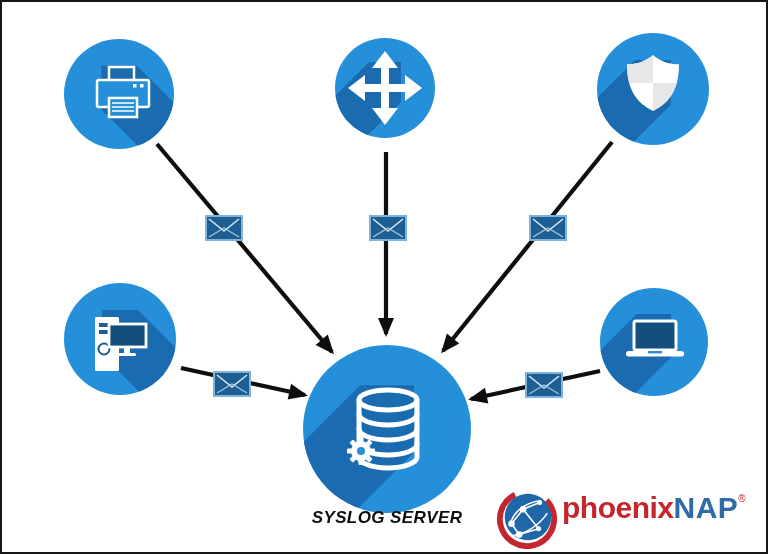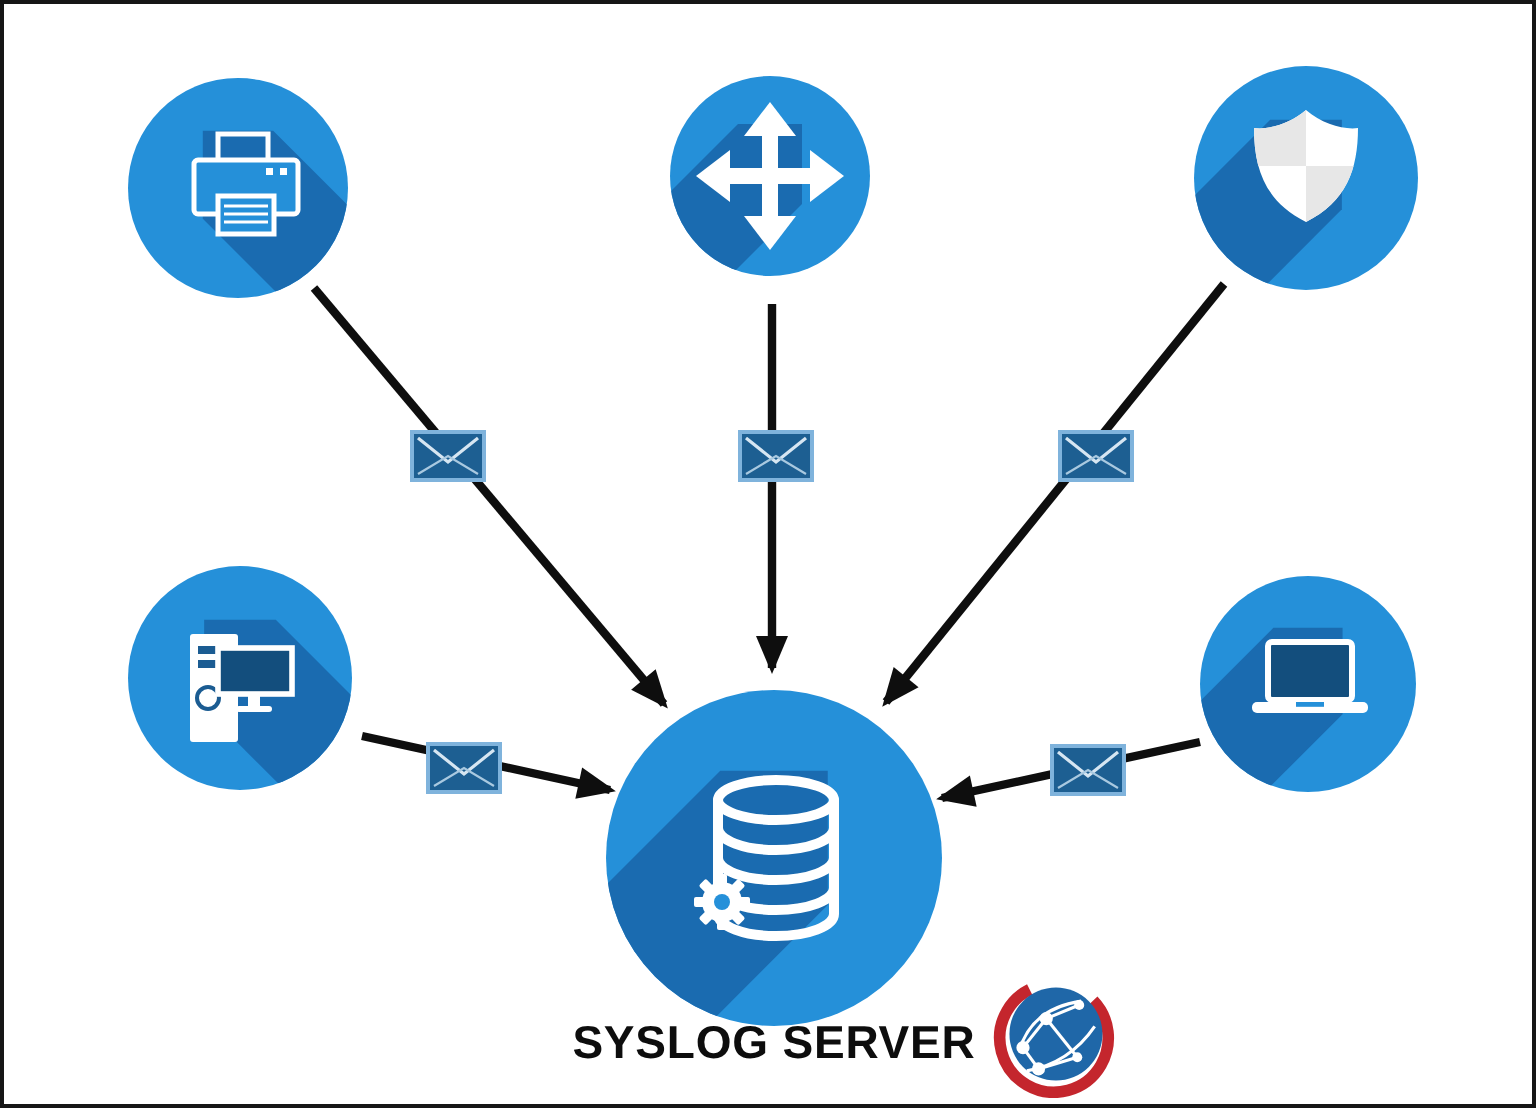--- a/index.html
+++ b/index.html
@@ -21,22 +21,22 @@
   #node-server{left:301px;top:343px;width:168px;height:168px;}
   #arrows{position:absolute;left:0;top:0;z-index:3;pointer-events:none;}
   .env{position:absolute;width:38px;height:26px;z-index:4;}
   #env-1{left:203px;top:213px;}
   #env-2{left:367px;top:213px;}
   #env-3{left:527px;top:213px;}
   #env-4{left:211px;top:369px;}
   #env-5{left:523px;top:370px;}
   #server-label{
     position:absolute;left:281px;top:506px;width:208px;z-index:5;
-    text-align:center;font-size:23px;font-weight:bold;color:#0d0d0d;
-    letter-spacing:.4px;white-space:nowrap;
+    text-align:center;font-size:17px;font-weight:bold;color:#0d0d0d;
+    letter-spacing:.4px;white-space:nowrap;font-style:italic;
   }
   #logo{position:absolute;left:494px;top:485px;z-index:5;display:flex;align-items:flex-start;}
   #logo .globe{width:62px;height:62px;margin-right:4px;}
   #logo .text{display:flex;flex-direction:column;margin-top:6px;}
   #logo .line1{display:flex;align-items:flex-start;line-height:1;}
   #logo .brand-red{color:#c4262d;font-size:30px;font-weight:bold;letter-spacing:-.5px;}
   #logo .brand-blue{color:#2f6ba8;font-size:30px;font-weight:bold;letter-spacing:.5px;}
   #logo .reg{color:#c4262d;font-size:10px;margin-top:1px;}
   #logo .tagline{color:#8d8d8d;font-size:12px;letter-spacing:3.6px;margin-top:2px;white-space:nowrap;}
 </style>
@@ -208,16 +208,21 @@
       </g>
       <g fill="#fff">
         <circle cx="16" cy="38" r="3.4"></circle>
         <circle cx="28" cy="23" r="3.4"></circle>
         <circle cx="45" cy="16" r="2.6"></circle>
         <circle cx="24" cy="49" r="3.4"></circle>
         <circle cx="44" cy="43" r="2.6"></circle>
       </g>
     </svg>
     <div class="text">
+      <div class="line1">
+        <span class="brand-red">phoenix</span>
+          <span class="brand-blue">NAP</span>
+          <span class="reg">®</span>
+      </div>
     </div>
   </div>
 
 </div>
 
 </body></html>

